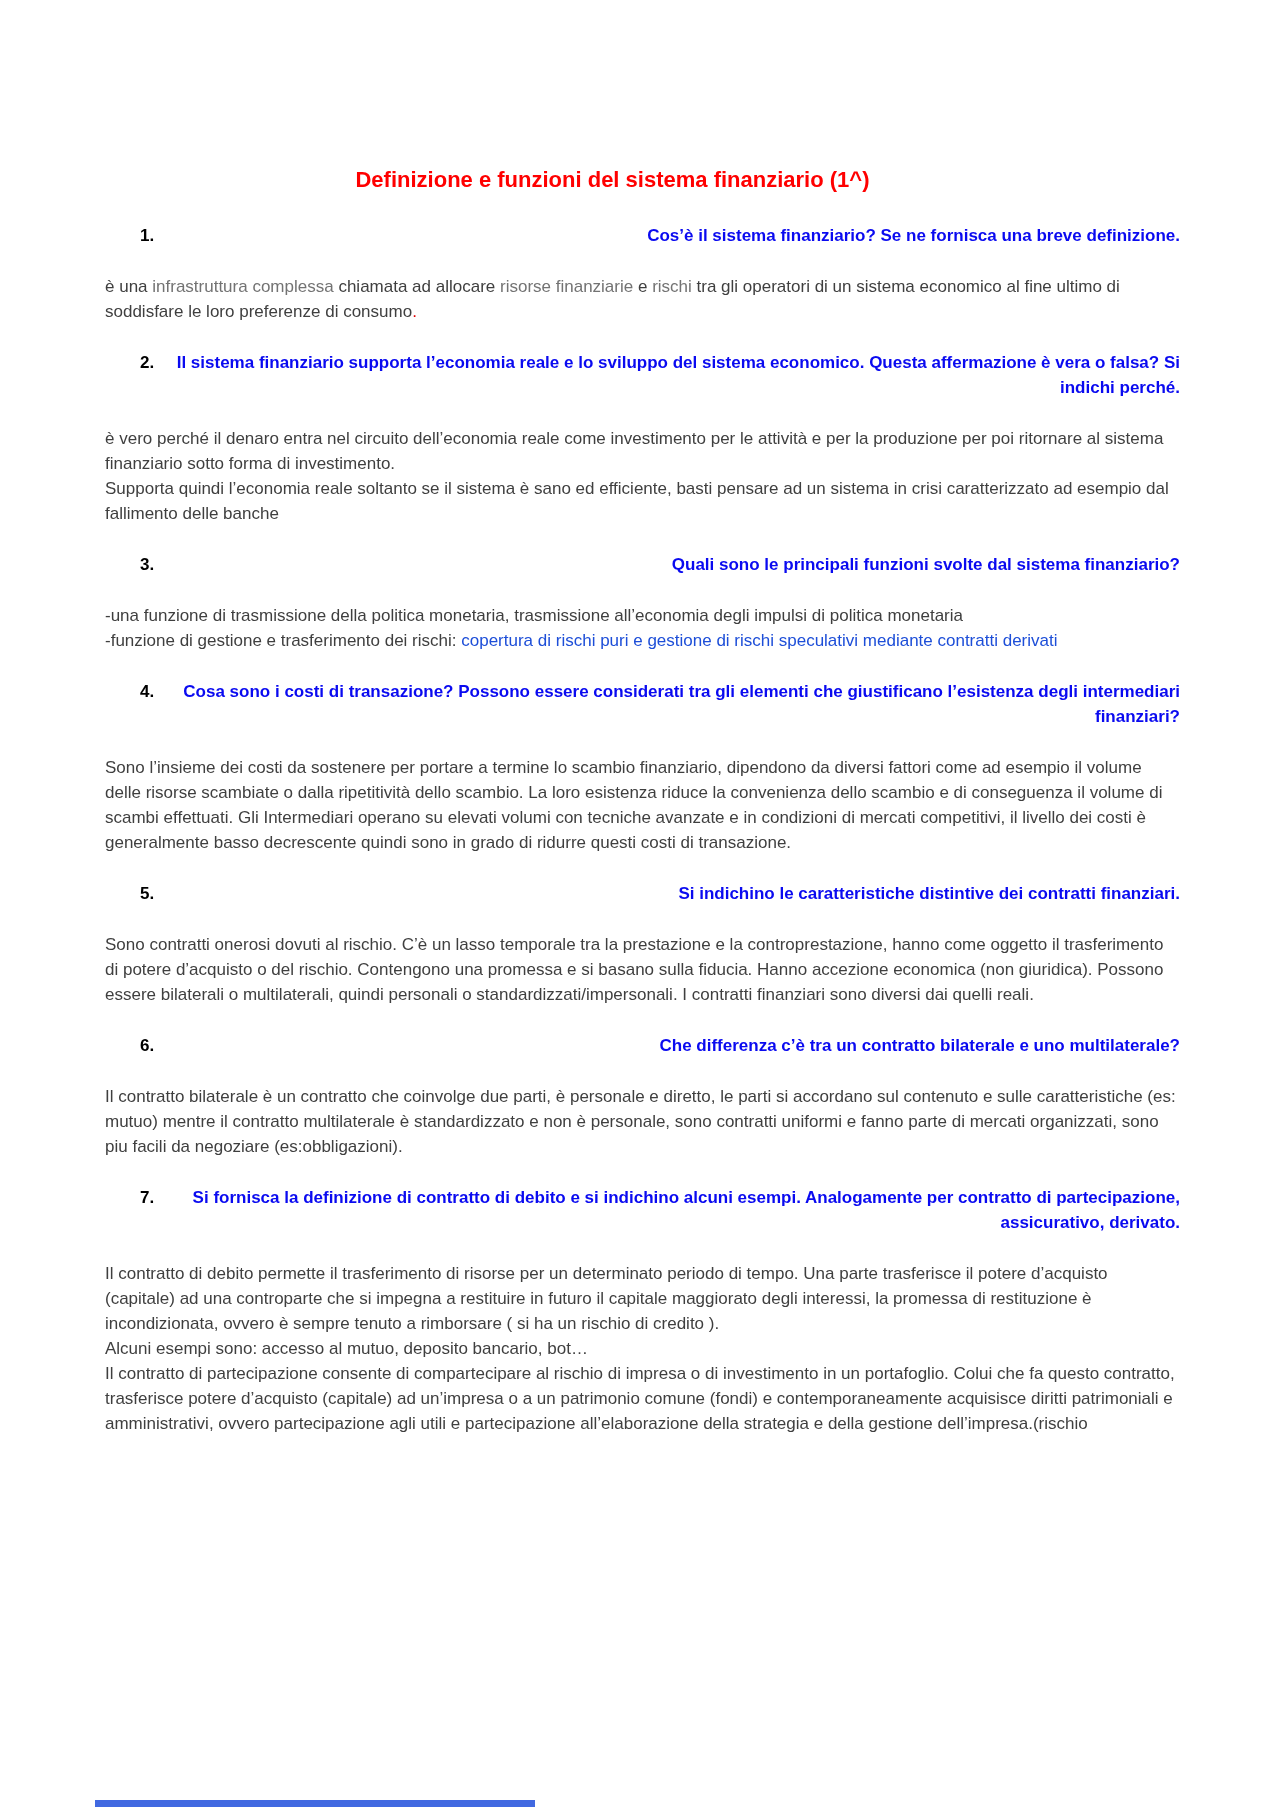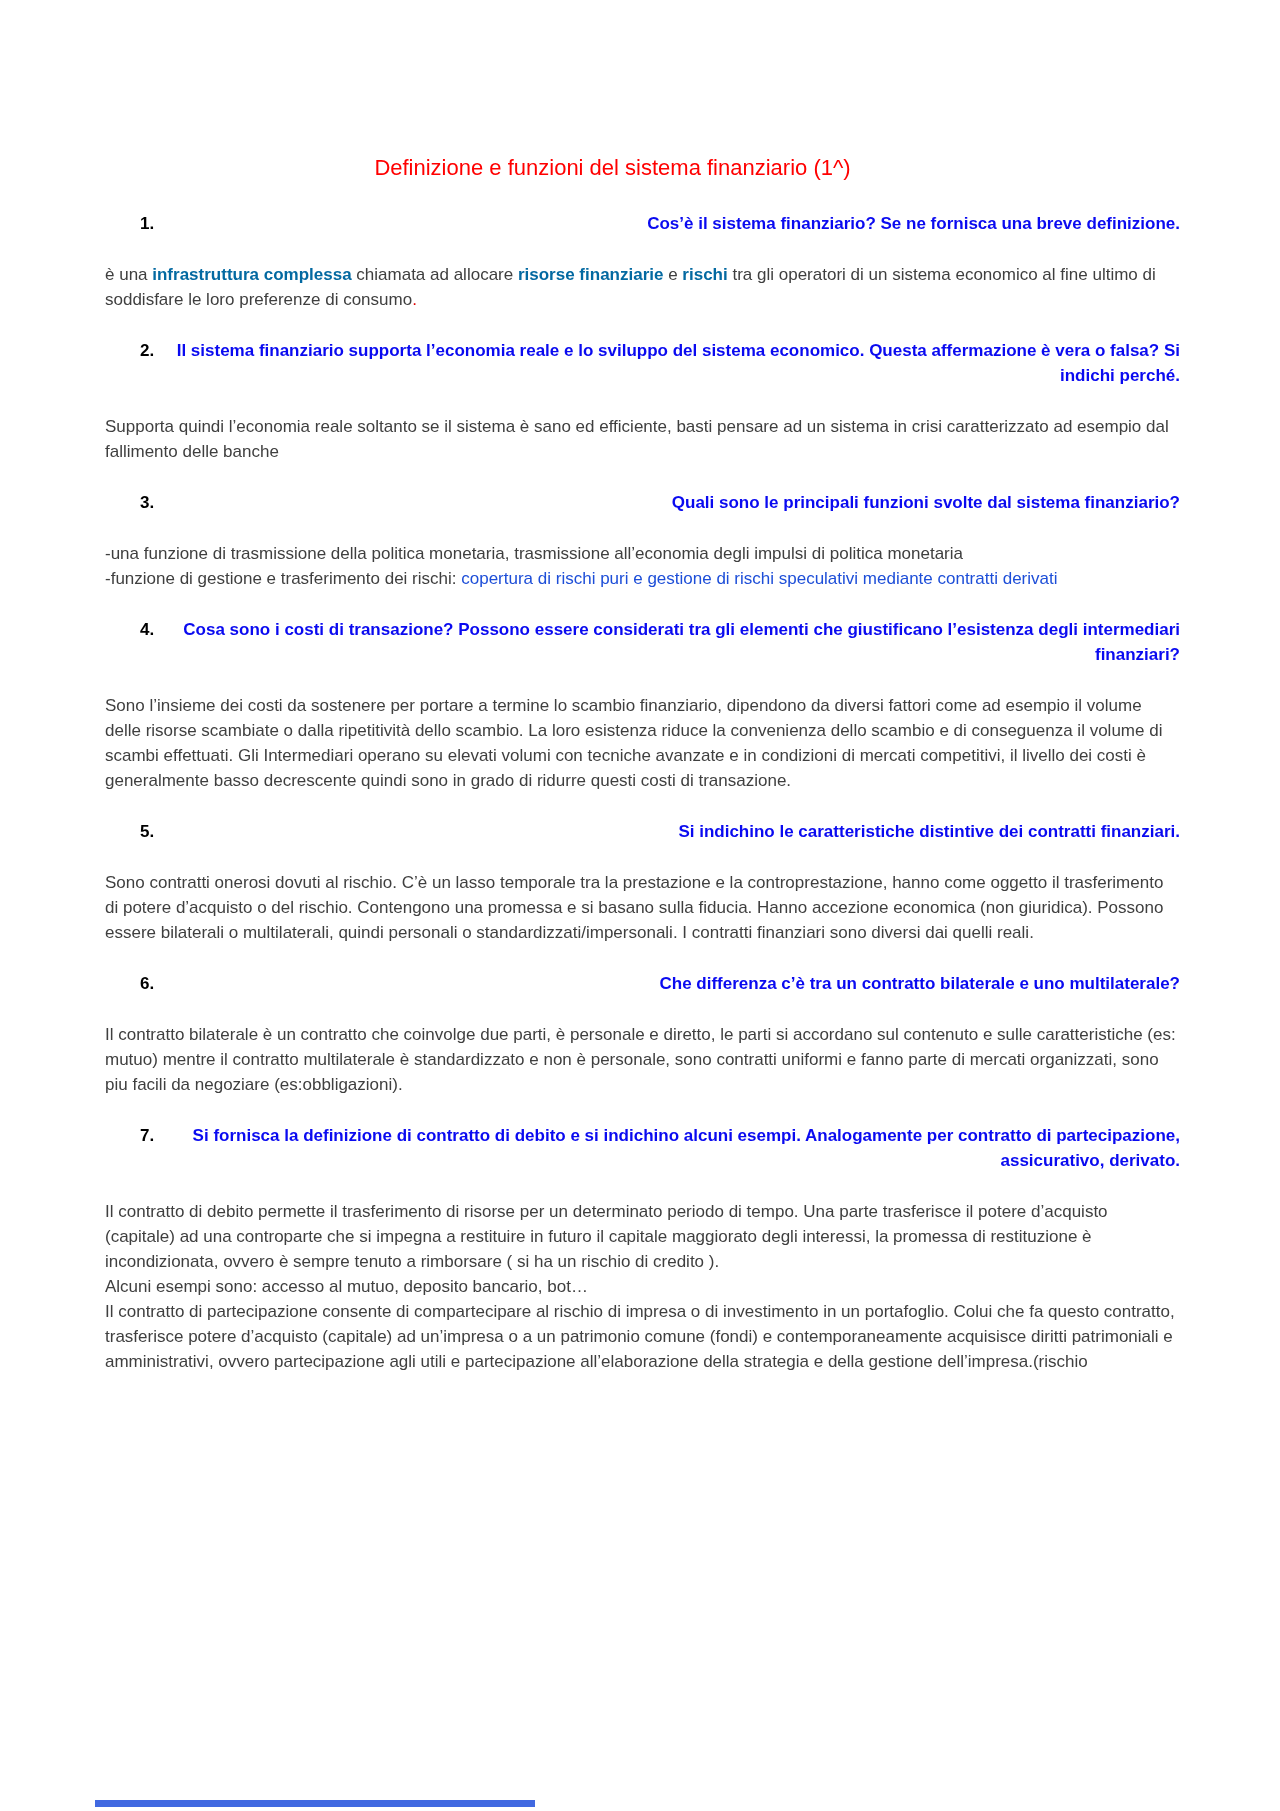--- a/index.html
+++ b/index.html
@@ -13,24 +13,24 @@
     height: 1811px;
     background: #ffffff;
     overflow: hidden;
     font-family: "Liberation Sans", sans-serif;
     box-sizing: border-box;
     padding: 150px 100px 0 105px;
   }
   .doc-title {
     color: var(--title, #ff0000);
     font-size: 22px;
-    font-weight: normal;
+    font-weight: bold;
     line-height: 27px;
     text-align: center;
-    margin: 4px 60px 30px 0;
+    margin: 16px 60px 30px 0;
   }
   .content {
     width: 1075px;
   }
   .qa { }
   .question {
     display: flex;
     padding-left: 35px;
     margin: 26px 0;
     font-weight: bold;
@@ -48,21 +48,21 @@
   }
   .answer {
     margin: 0 0 26px 0;
     color: var(--body, #3f3f3f);
     font-size: 17px;
     line-height: 25px;
   }
   .answer p {
     margin: 0;
   }
-  .seg-b { font-weight: bold; color: #0369a1; }
+  .seg-b { font-weight: normal; color: #737373; }
   .seg-k { color: #1d4ed8; }
   .seg-r { color: #e00000; }
   .bottom-bar {
     position: absolute;
     left: 95px;
     bottom: 4px;
     width: 440px;
     height: 7px;
     background: var(--bottom-bar, #4169e1);
   }
@@ -82,20 +82,21 @@
           <p><span>è una </span><span class="seg-b">infrastruttura complessa</span><span> chiamata ad allocare </span><span class="seg-b">risorse finanziarie</span><span> e </span><span class="seg-b">rischi</span><span> tra gli operatori di un sistema economico al fine ultimo di soddisfare le loro preferenze di consumo</span><span class="seg-r">.</span></p>
         </div>
   </section>
 
   <section class="qa">
     <div class="question">
       <span class="qnum">2.</span>
       <span class="qtext">Il sistema finanziario supporta l’economia reale e lo sviluppo del sistema economico. Questa affermazione è vera o falsa? Si indichi perché.</span>
     </div>
     <div class="answer">
+          <p><span>è vero perché il denaro entra nel circuito dell’economia reale come investimento per le attività e per la produzione per poi ritornare al sistema finanziario sotto forma di investimento.</span></p>
           <p><span>Supporta quindi l’economia reale soltanto se il sistema è sano ed efficiente, basti pensare ad un sistema in crisi caratterizzato ad esempio dal fallimento delle banche</span></p>
         </div>
   </section>
 
   <section class="qa">
     <div class="question">
       <span class="qnum">3.</span>
       <span class="qtext">Quali sono le principali funzioni svolte dal sistema finanziario?</span>
     </div>
     <div class="answer">

